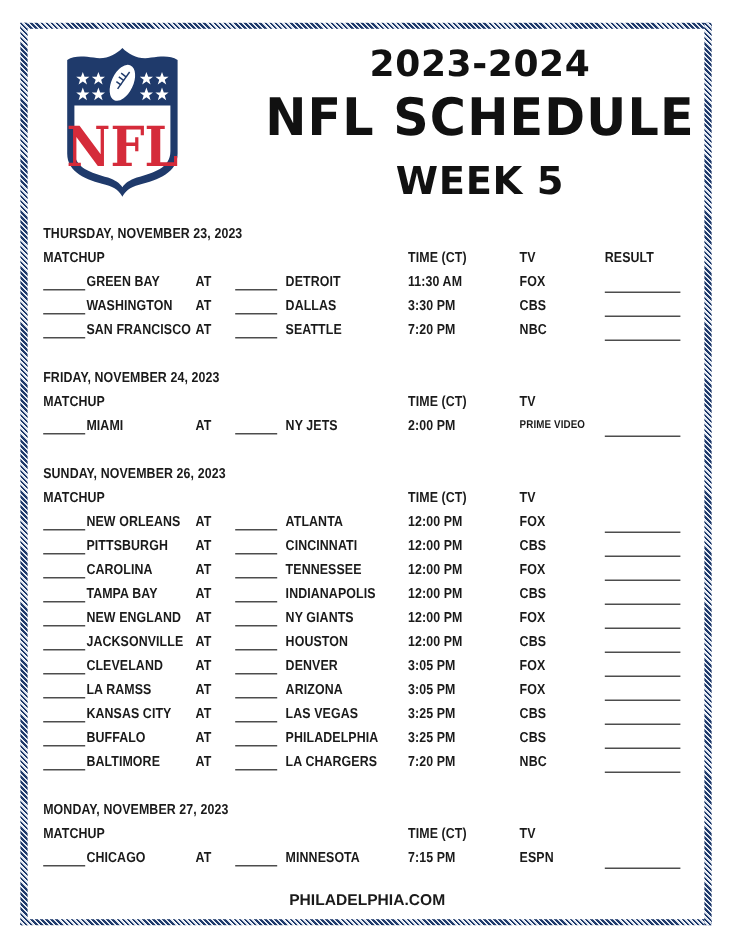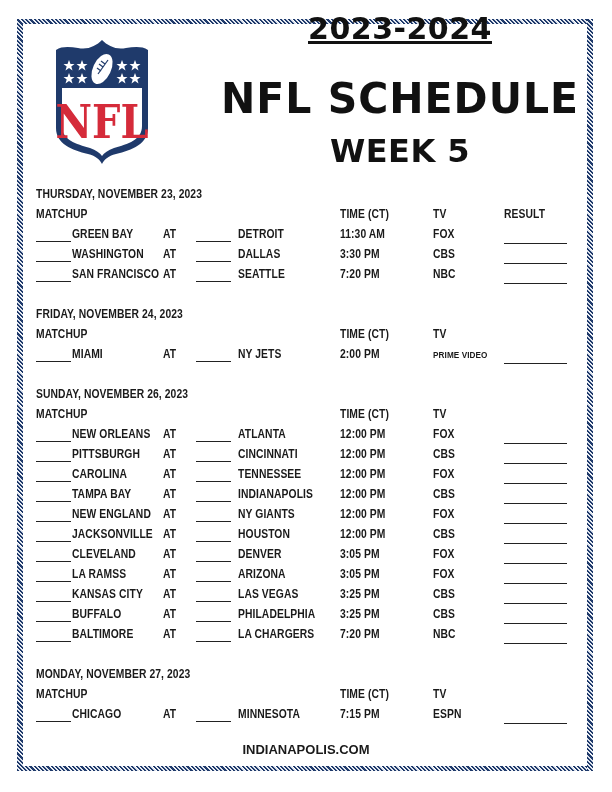--- a/index.html
+++ b/index.html
@@ -10,21 +10,21 @@
       background: repeating-linear-gradient(45deg, #1f3a6b 0px, #1f3a6b 1.5px, #c8d2e3 1.5px, #ffffff 3px); }
     .edge.top { left: 0; top: 0; width: 576px; height: 5px; }
     .edge.bottom { left: 0; bottom: 0; width: 576px; height: 5px; }
     .edge.left { left: 0; top: 0; width: 6px; height: 752px; }
     .edge.right { right: 0; top: 0; width: 6px; height: 752px; }
 
     .logo { position: absolute; left: 52px; top: 36px; width: 100px; height: 130px; }
 
     .title { position: absolute; left: 200px; width: 400px; text-align: center;
       font-family: "DejaVu Sans", sans-serif; font-weight: bold; color: #111; letter-spacing: 0.5px; }
-    .t1 { top: 11px; font-size: 30px; text-decoration: underline; }
+    .t1 { top: 36px; font-size: 30px; }
     .t2 { top: 74px; font-size: 41px; letter-spacing: 1px; transform: scaleY(1.05); }
     .t3 { top: 132px; font-size: 32px; }
 
     .txt { position: absolute; font-family: "Liberation Sans", sans-serif; font-weight: bold;
       font-size: 12px; color: #1a1a1a; white-space: nowrap; transform-origin: left top;
       transform: scaleX(0.86); letter-spacing: 0.1px; }
     .small { font-size: 9.5px; }
     .blank { position: absolute; height: 0; border-bottom: 1px solid #222; }
 
     .footer { position: absolute; left: 0; width: 612px; top: 742px; text-align: center;
@@ -208,13 +208,13 @@
     <div class="blank" style="left: 36px; top: 721px; width: 35px;"></div>
     <div class="txt" style="left: 72px; top: 707px;">CHICAGO</div>
     <div class="txt" style="left: 163px; top: 707px;">AT</div>
     <div class="blank" style="left: 196px; top: 721px; width: 35px;"></div>
     <div class="txt" style="left: 238px; top: 707px;">MINNESOTA</div>
     <div class="txt" style="left: 340px; top: 707px;">7:15 PM</div>
     <div class="txt" style="left: 433px; top: 707px;">ESPN</div>
     <div class="blank" style="left: 504px; top: 723px; width: 63px;"></div>
   </div>
 
-<div class="footer">INDIANAPOLIS.COM</div>
+<div class="footer">PHILADELPHIA.COM</div>
 
 </body></html>

